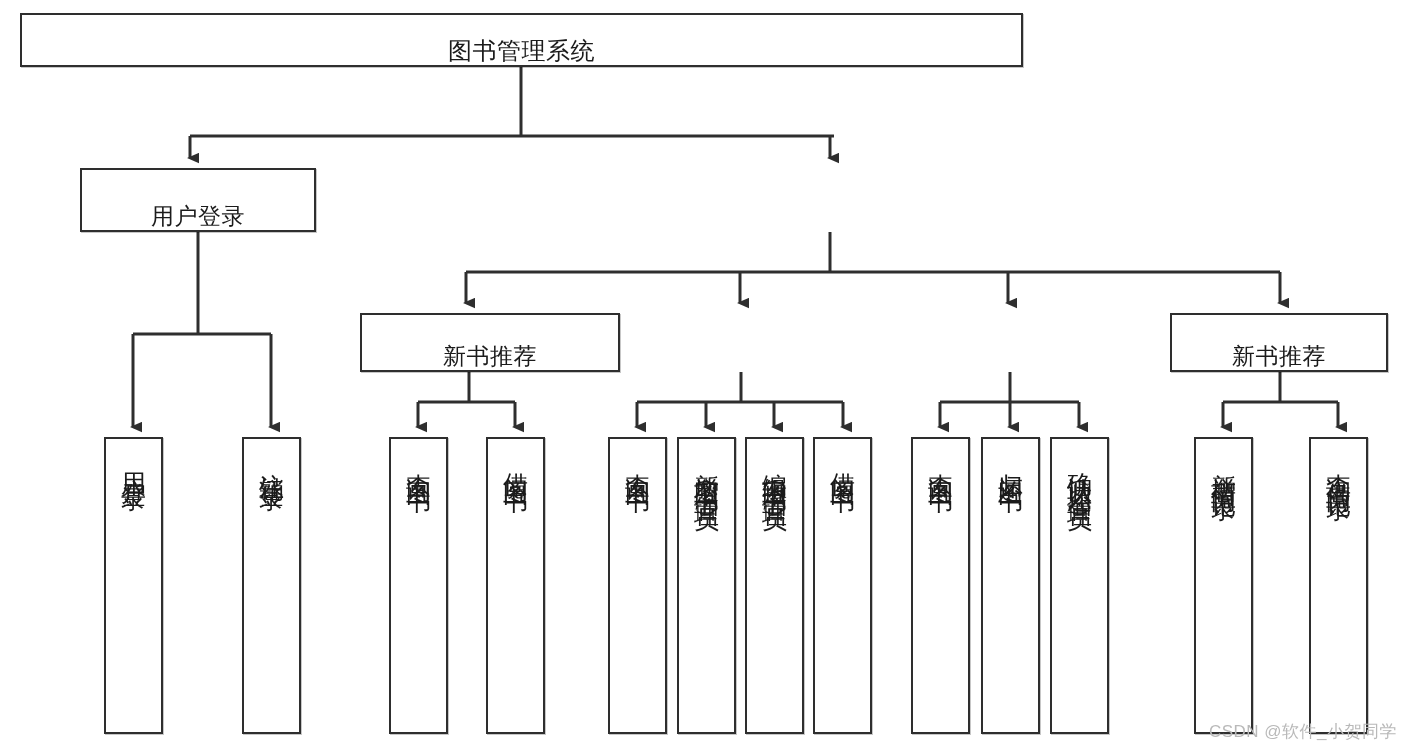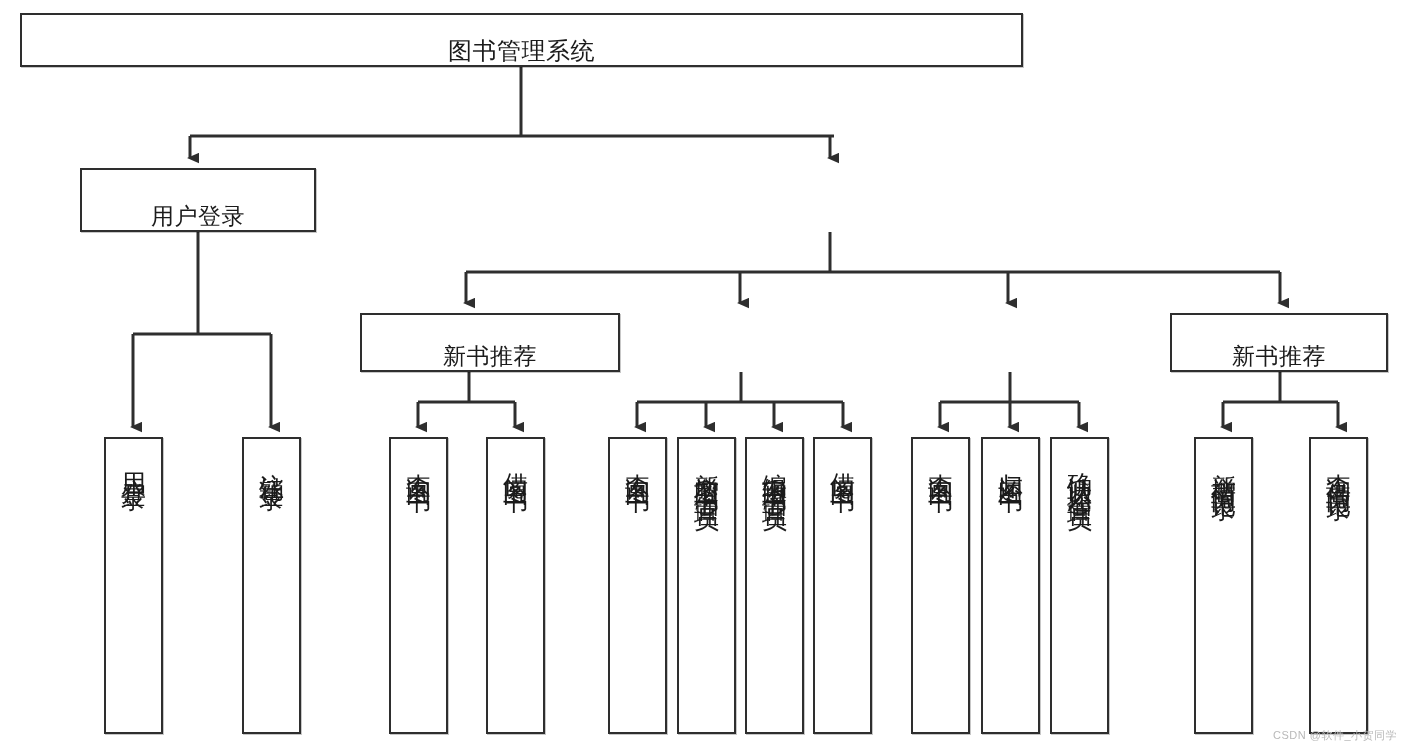--- a/index.html
+++ b/index.html
@@ -52,21 +52,21 @@
     writing-mode:vertical-rl;
     text-orientation:upright;
     font-size:25px;
     line-height:1.0;
     letter-spacing:5px;
     white-space:nowrap;
   }
   #watermark{
     position:absolute;
     right:8px;bottom:4px;
-    font-size:11px;
+    font-size:17px;
     color:#b9b9b9;
     letter-spacing:0.5px;
     white-space:nowrap;
     font-family:"Liberation Sans","DejaVu Sans",sans-serif;
   }
 </style>
 </head>
 <body>
 
 <div id="canvas">

